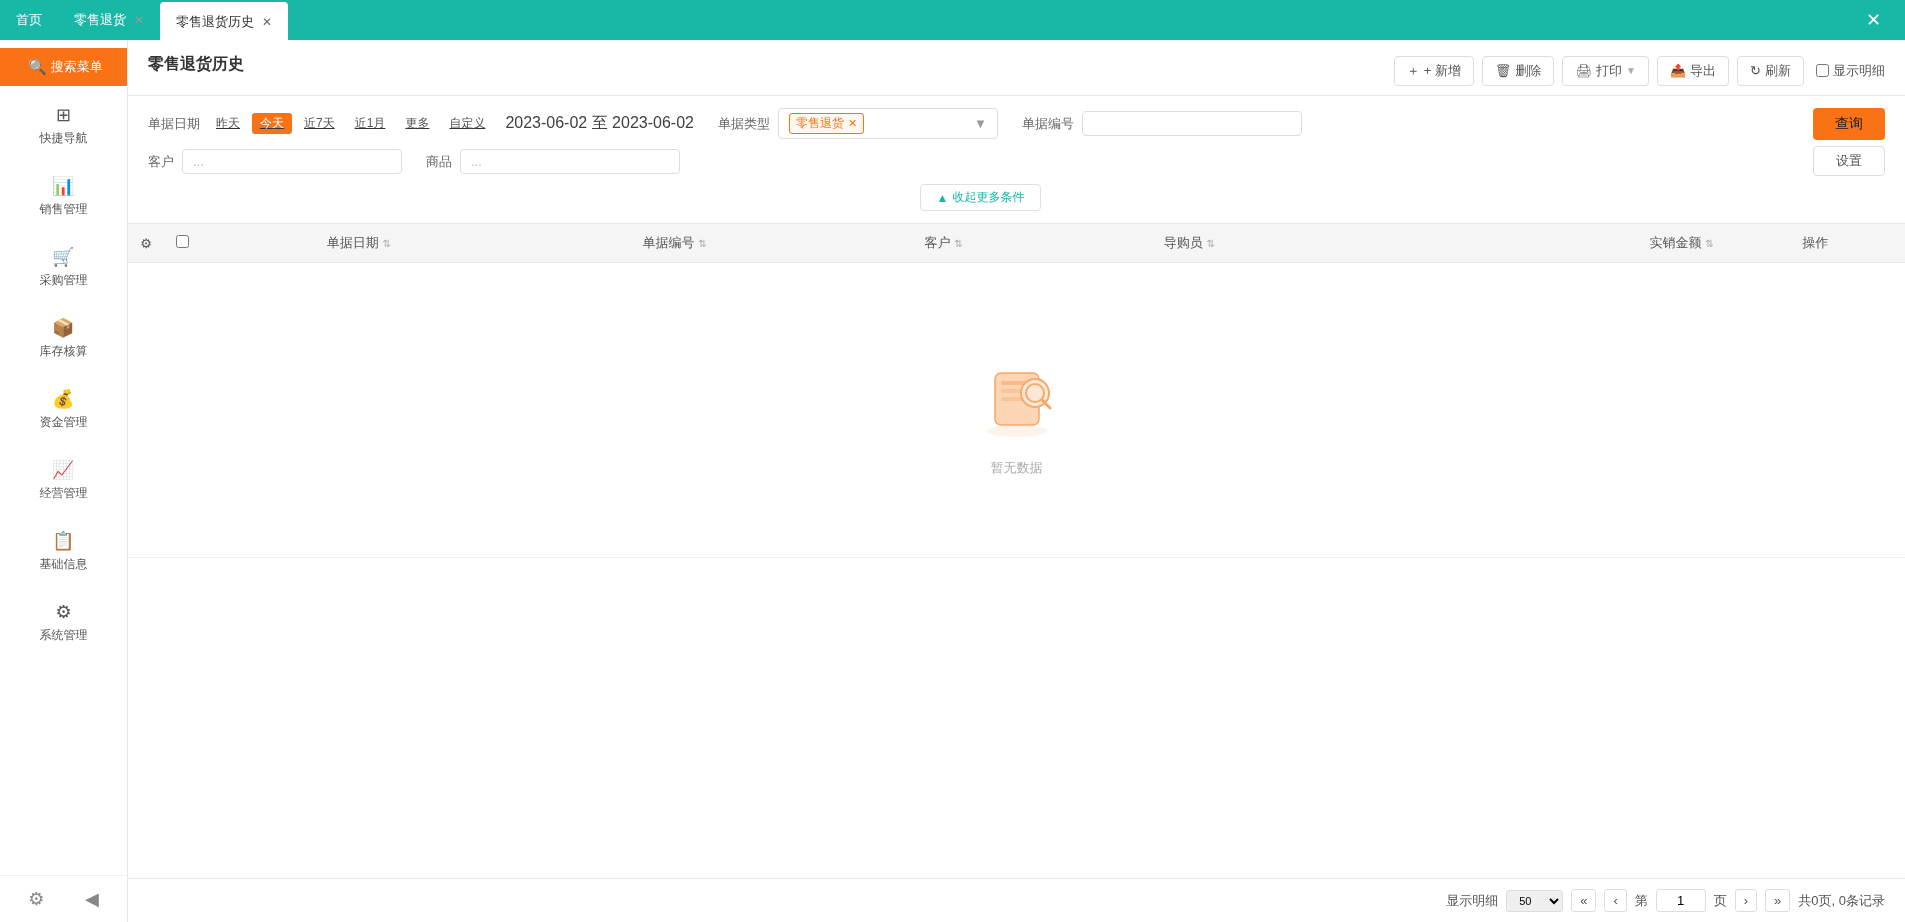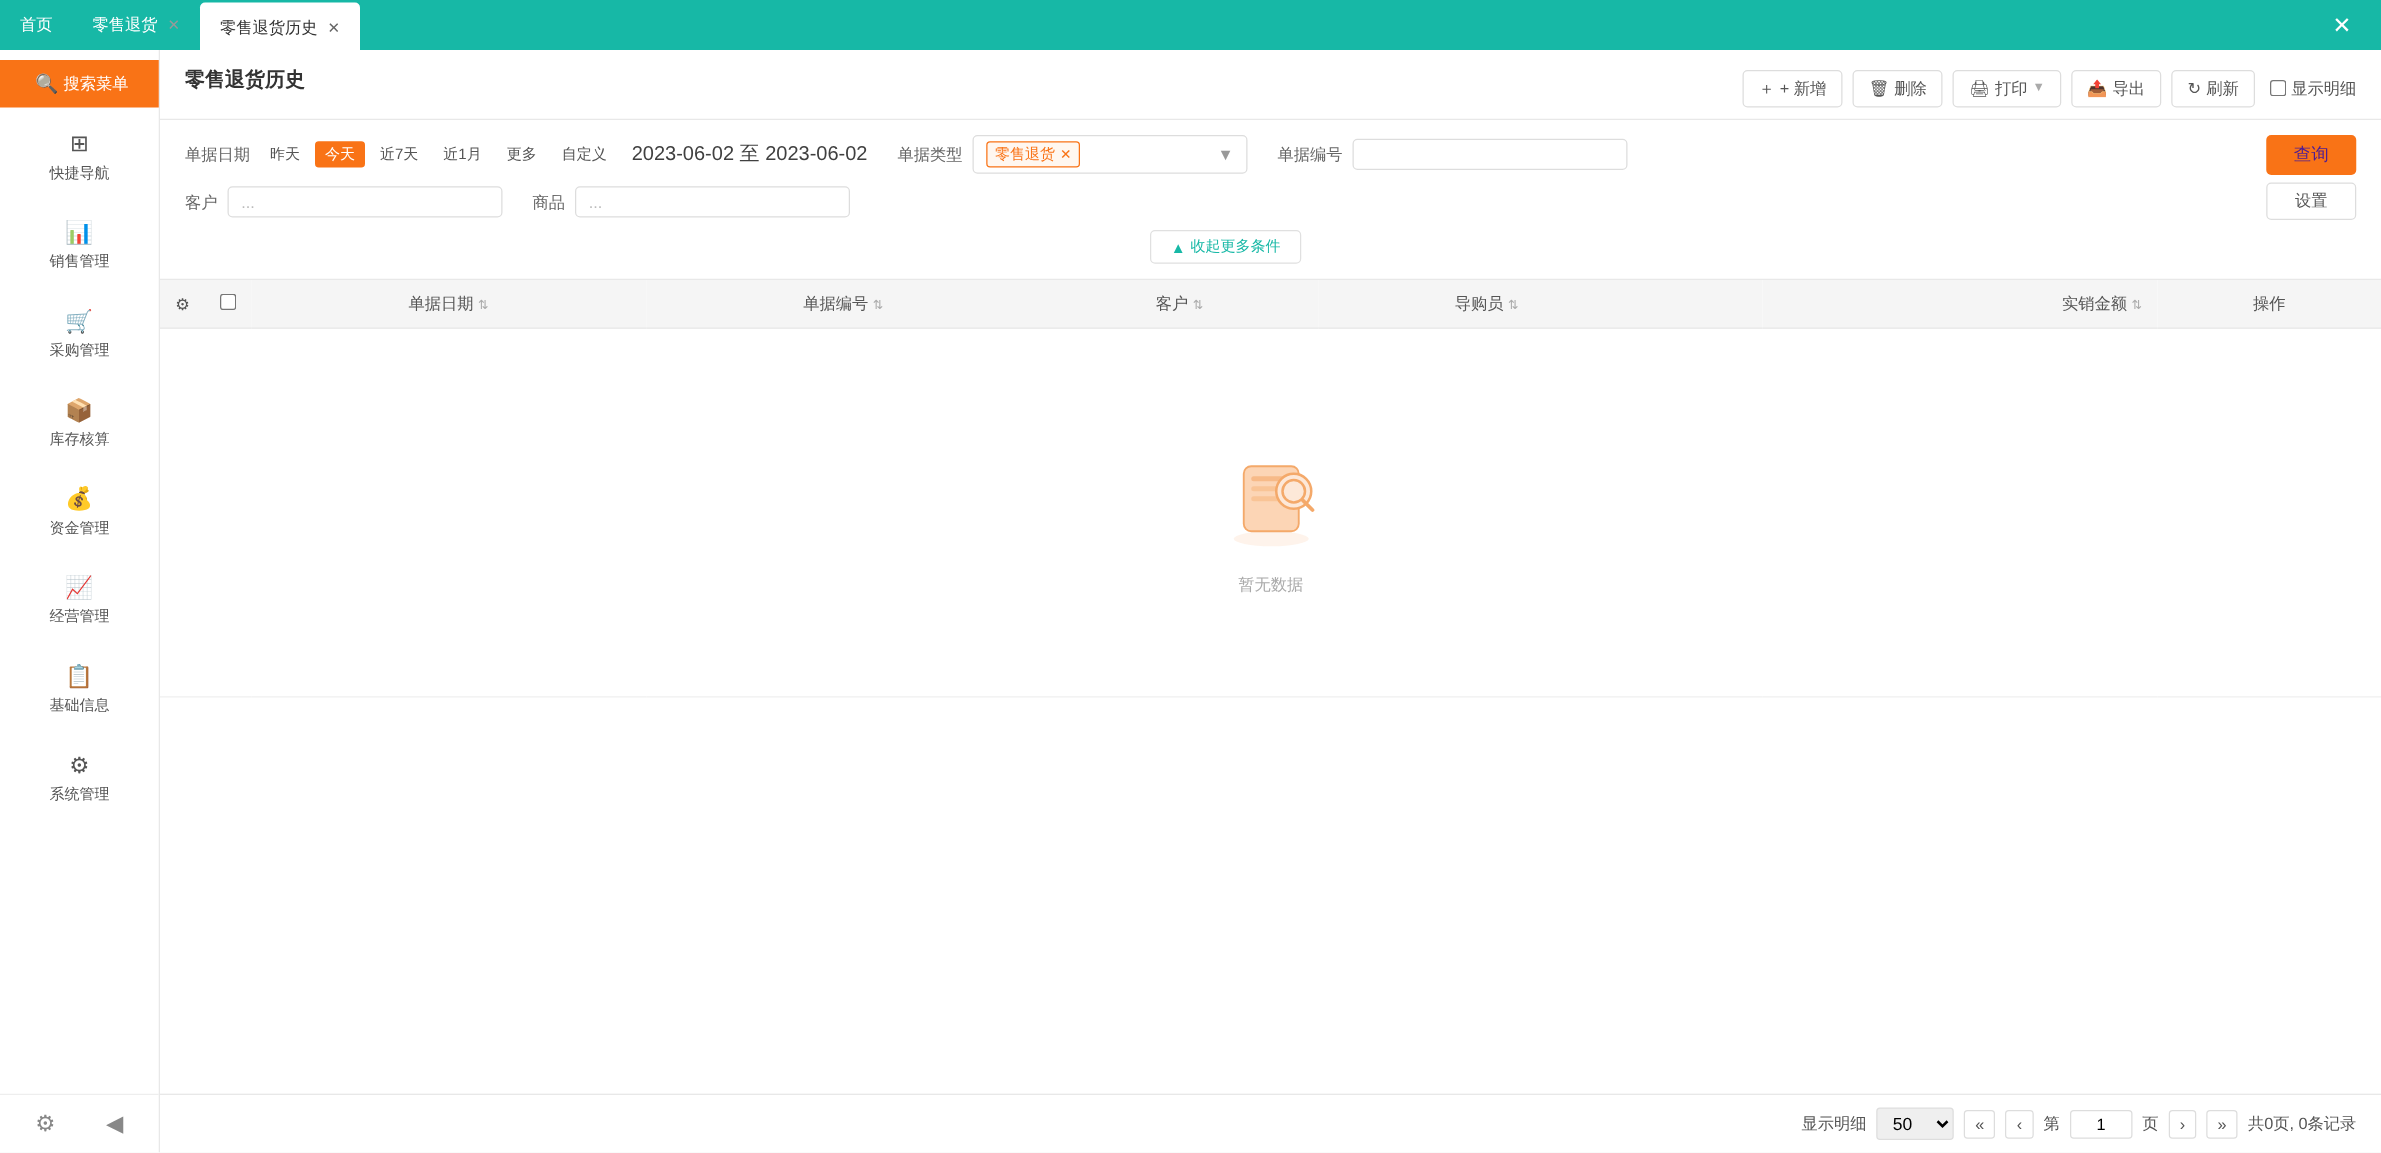--- a/index.html
+++ b/index.html
@@ -33,21 +33,21 @@
     .page-title { font-size: 16px; font-weight: bold; color: #333; margin-bottom: 12px; }
     .toolbar-btn { display: flex; align-items: center; gap: 4px; padding: 5px 12px; border: 1px solid #ddd; border-radius: 4px; cursor: pointer; font-size: 13px; background: #fff; color: #555; }
     .show-detail { display: flex; align-items: center; gap: 4px; font-size: 13px; color: #555; margin-left: 4px; }
     .show-detail input[type=checkbox] { cursor: pointer; }
 
     
     .filter-area { background: #fff; padding: 12px 20px; border-bottom: 1px solid #e8e8e8; }
     .filter-row { display: flex; align-items: center; margin-bottom: 10px; gap: 24px; flex-wrap: wrap; }
     .filter-item { display: flex; align-items: center; gap: 8px; }
     .filter-label { color: #666; font-size: 13px; white-space: nowrap; }
-    .date-options { display: flex; align-items: center; gap: 4px; }
+    .date-options { display: flex; align-items: center; gap: 4px; text-decoration: underline; }
     .date-opt { padding: 2px 8px; border-radius: 3px; cursor: pointer; font-size: 12px; color: #555; }
     .date-opt.active { background: #f97316; color: #fff; border-radius: 3px; }
     .date-range { font-size: 16px; color: #404040; margin-left: 4px; }
     .filter-select { display: flex; align-items: center; border: 1px solid #ddd; border-radius: 4px; padding: 4px 10px; min-width: 200px; cursor: pointer; background: #fff; font-size: 13px; }
     .filter-select .tag { background: #fff7f0; border: 1px solid #f97316; color: #f97316; border-radius: 3px; padding: 1px 6px; font-size: 12px; display: flex; align-items: center; gap: 4px; }
     .filter-select .tag .x { cursor: pointer; font-size: 11px; }
     .filter-select .arrow { margin-left: auto; color: #999; }
     .filter-input { border: 1px solid #ddd; border-radius: 4px; padding: 4px 10px; min-width: 200px; font-size: 13px; outline: none; color: #333; }
     .filter-input::placeholder { color: #bbb; }
     .collapse-btn { display: flex; align-items: center; justify-content: center; gap: 4px; color: #17b8a6; cursor: pointer; font-size: 12px; padding: 4px 16px; border: 1px solid #e0e0e0; border-radius: 4px; background: #fff; margin: 0 auto; width: fit-content; }
@@ -64,28 +64,28 @@
     .th-checkbox { width: 36px; text-align: center; }
 
     
     .empty-state { display: flex; flex-direction: column; align-items: center; padding: 80px 0; }
     .empty-icon { width: 100px; height: 100px; margin-bottom: 16px; }
     .empty-text { color: #aaa; font-size: 13px; }
 
     
     .pagination { display: flex; align-items: center; justify-content: flex-end; padding: 10px 20px; background: #fff; border-top: 1px solid #e8e8e8; gap: 8px; font-size: 13px; color: #555; }
     .page-size-label { color: #555; }
-    .page-size-select { border: 1px solid #ddd; border-radius: 3px; padding: 3px 8px; font-size: 14px; cursor: pointer; }
+    .page-size-select { border: 1px solid #ddd; border-radius: 3px; padding: 3px 8px; font-size: 11px; cursor: pointer; }
     .page-btn { border: 1px solid #ddd; border-radius: 3px; background: #fff; padding: 3px 8px; cursor: pointer; color: #555; font-size: 13px; }
     .page-input { border: 1px solid #ddd; border-radius: 3px; padding: 3px 8px; width: 50px; text-align: center; font-size: 13px; outline: none; }
     .page-info { color: #555; }
 
     
     .action-btns { display: flex; flex-direction: column; gap: 6px; margin-left: auto; }
-    .query-btn { background: #f97316; color: #4c1d95; border: none; border-radius: 4px; padding: 7px 22px; font-size: 14px; cursor: pointer; }
+    .query-btn { background: #f97316; color: #0f172a; border: none; border-radius: 4px; padding: 7px 22px; font-size: 14px; cursor: pointer; }
     .setup-btn { background: #fff; color: #555; border: 1px solid #ddd; border-radius: 4px; padding: 5px 22px; font-size: 13px; cursor: pointer; }
 
     .header-row { display: flex; align-items: flex-start; }
     .filter-content { flex: 1; }
   </style>
 </head>
 <body>
 
 <div class="top-bar">
   <div class="tab home">

